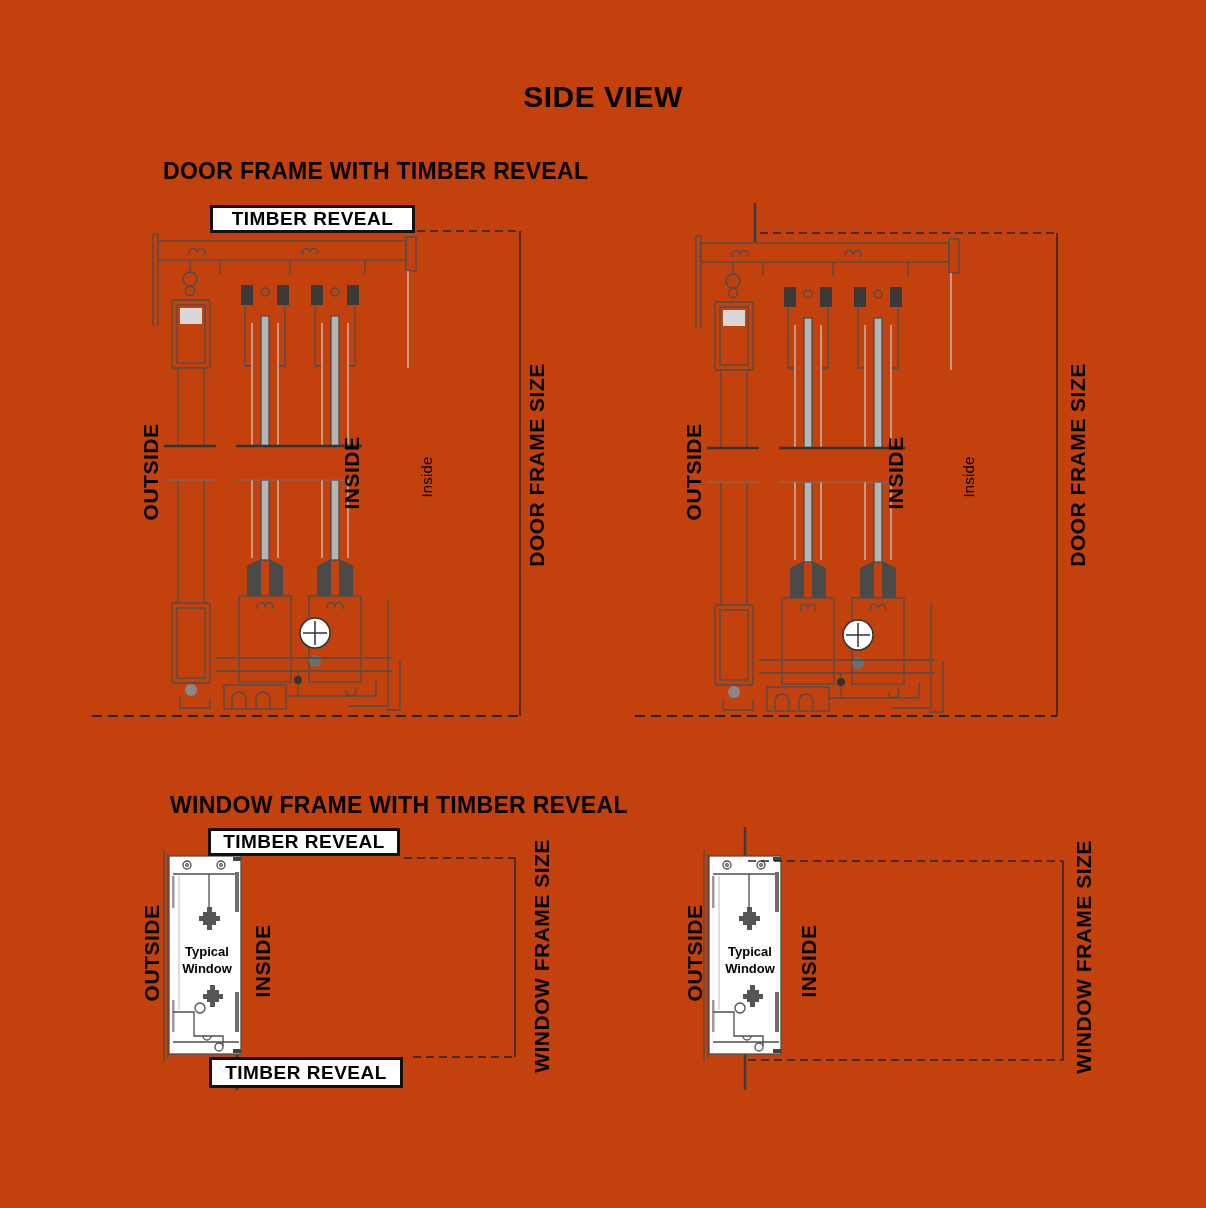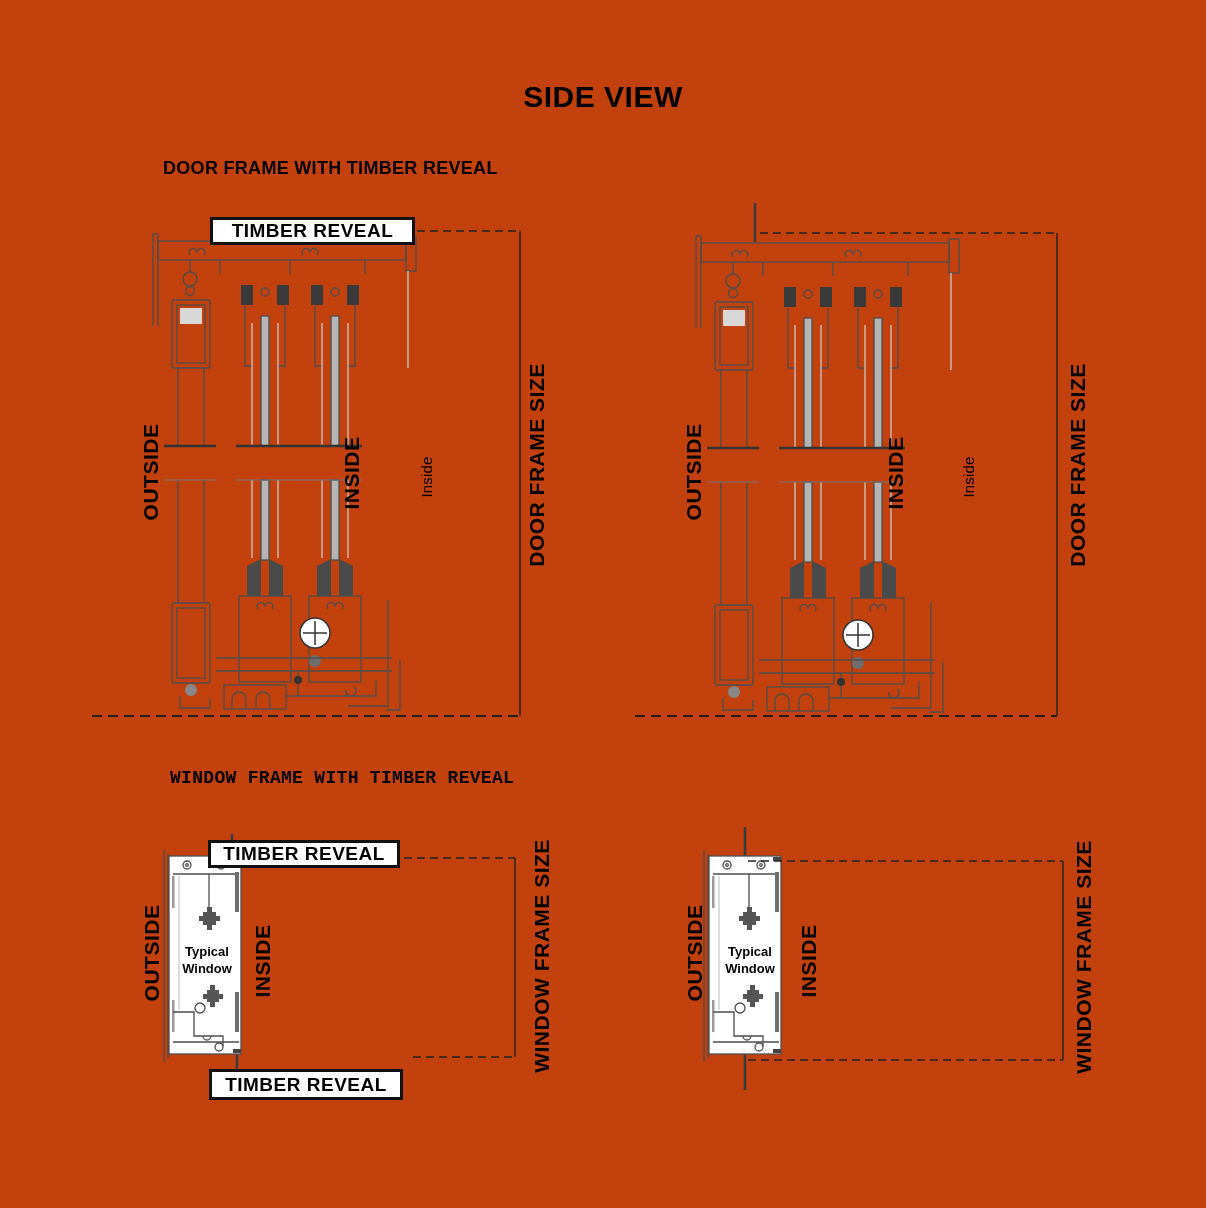--- a/index.html
+++ b/index.html
@@ -15,21 +15,21 @@
   .page-title {
     position: absolute;
     left: 0; top: 80px; width: 1206px;
     text-align: center;
     font-size: 30px;
     font-weight: bold;
     letter-spacing: 0.5px;
   }
   .section-title {
     position: absolute;
-    font-size: 18px;
+    font-size: 23px;
     font-weight: bold;
     letter-spacing: 0.3px;
     white-space: nowrap;
     z-index: 4;
   }
   .vlabel {
     position: absolute;
     transform: translate(-50%, -50%) rotate(-90deg);
     font-size: 21px;
     font-weight: bold;
@@ -47,21 +47,20 @@
     border: 3px solid #111;
     background: #ffffff;
     display: flex;
     align-items: center;
     justify-content: center;
     font-size: 19px;
     font-weight: bold;
     letter-spacing: 0.5px;
     z-index: 3;
     white-space: nowrap;
-    margin-top: 12px;
   }
   .typical-label {
     position: absolute;
     transform: translate(-50%, -50%);
     width: 74px;
     text-align: center;
     font-size: 13px;
     font-weight: bold;
     line-height: 17px;
     z-index: 2;
@@ -226,21 +225,21 @@
   <div class="vlabel" style="left:151px; top:472px;">OUTSIDE</div>
   <div class="vlabel" style="left:352px; top:473px;">INSIDE</div>
   <div class="vlabel small" style="left:426px; top:477px;">Inside</div>
   <div class="vlabel" style="left:537px; top:465px;">DOOR FRAME SIZE</div>
 
   <div class="vlabel" style="left:694px; top:472px;">OUTSIDE</div>
   <div class="vlabel" style="left:896px; top:473px;">INSIDE</div>
   <div class="vlabel small" style="left:968px; top:477px;">Inside</div>
   <div class="vlabel" style="left:1078px; top:465px;">DOOR FRAME SIZE</div>
 
-  <div class="section-title" style="left:170px; top:768px;font-family:Liberation Mono, monospace;">WINDOW FRAME WITH TIMBER REVEAL</div>
+  <div class="section-title" style="left:170px; top:792px;">WINDOW FRAME WITH TIMBER REVEAL</div>
   <div class="reveal-box" style="left:208px; top:828px; width:192px; height:28px;">TIMBER REVEAL</div>
   <div class="reveal-box" style="left:209px; top:1057px; width:194px; height:31px;">TIMBER REVEAL</div>
   <div class="vlabel" style="left:152px; top:953px;">OUTSIDE</div>
   <div class="typical-label" style="left:207px; top:960px;">Typical Window</div>
   <div class="vlabel" style="left:263px; top:961px;">INSIDE</div>
   <div class="vlabel" style="left:542px; top:956px;">WINDOW FRAME SIZE</div>
 
   <div class="vlabel" style="left:695px; top:953px;">OUTSIDE</div>
   <div class="typical-label" style="left:750px; top:960px;">Typical Window</div>
   <div class="vlabel" style="left:809px; top:961px;">INSIDE</div>

